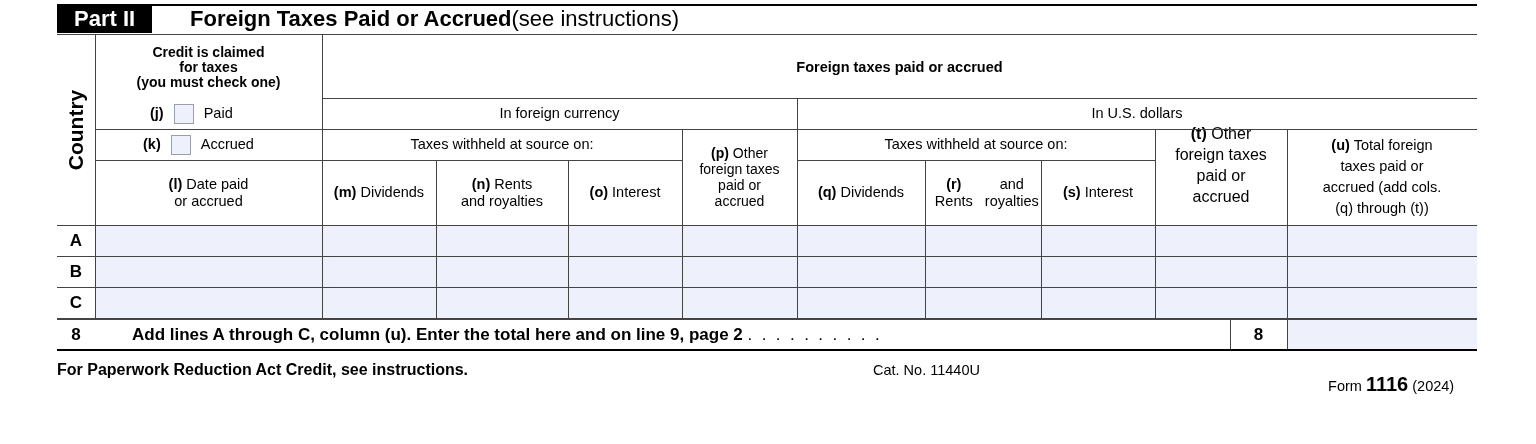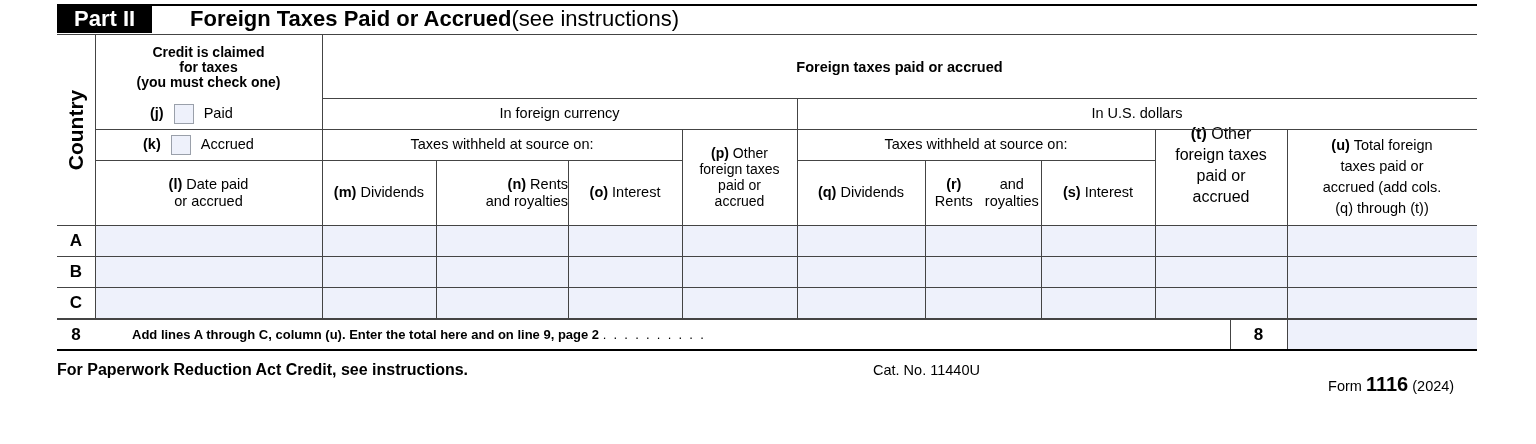--- a/index.html
+++ b/index.html
@@ -61,21 +61,21 @@
 
 <div class="cell bold" style="left:322px; top:36px; width:1155px; height:62px;">Foreign taxes paid or accrued</div>
 <div class="cell" style="left:322px; top:98px; width:475px; height:31px;">In foreign currency</div>
 <div class="cell" style="left:797px; top:98px; width:680px; height:31px;">In U.S. dollars</div>
 <div class="cell" style="left:322px; top:129px; width:360px; height:31px;">Taxes withheld at source on:</div>
 <div class="cell" style="left:797px; top:129px; width:358px; height:31px;">Taxes withheld at source on:</div>
 
 <div class="cell" style="left:322px; top:160px; width:114px; height:65px;">
     <span><b>(m)</b><span> Dividends</span></span>
   </div>
-<div class="cell" style="left:436px; top:160px; width:132px; height:65px; flex-direction:column;align-items:flex-end;">
+<div class="cell" style="left:436px; top:160px; width:132px; height:65px; flex-direction:column;">
     <div><b>(n)</b><span> Rents</span></div>
     <div>and royalties</div>
   </div>
 <div class="cell" style="left:568px; top:160px; width:114px; height:65px;">
     <span><b>(o)</b><span> Interest</span></span>
   </div>
 <div class="cell" style="left:682px; top:129px; width:115px; height:96px; flex-direction:column; font-size:14px; line-height:16px;">
     <div><b>(p)</b><span> Other</span></div>
     <div>foreign taxes</div>
     <div>paid or</div>
@@ -128,21 +128,21 @@
 <div class="line-v" style="left:682px; top:129px; height:189px;"></div>
 <div class="line-v" style="left:1155px; top:129px; height:189px;"></div>
 <div class="line-v" style="left:1287px; top:129px; height:220px;"></div>
 <div class="line-v" style="left:436px; top:160px; height:158px;"></div>
 <div class="line-v" style="left:568px; top:160px; height:158px;"></div>
 <div class="line-v" style="left:925px; top:160px; height:158px;"></div>
 <div class="line-v" style="left:1041px; top:160px; height:158px;"></div>
 <div class="line-v" style="left:1230px; top:318px; height:31px;"></div>
 
 <div class="cell bold" style="left:57px; top:319px; width:38px; height:30px; font-size:17px;">8</div>
-<div class="cell" style="left:132px; top:319px; width:1095px; height:30px; justify-content:flex-start; font-size:13px; white-space:pre;">
+<div class="cell" style="left:132px; top:319px; width:1095px; height:30px; justify-content:flex-start; font-size:17px; white-space:pre;">
   <b>Add lines A through C, column (u). Enter the total here and on line 9, page 2</b><span> .  .  .  .  .  .  .  .  .  .</span>
 </div>
 <div class="cell bold" style="left:1230px; top:319px; width:57px; height:30px; font-size:17px;">8</div>
 
 <div class="abs bold" style="left:57px; top:361px; font-size:16px;">For Paperwork Reduction Act Credit, see instructions.</div>
 <div class="abs" style="left:873px; top:362px; font-size:14.5px;">Cat. No. 11440U</div>
 <div class="abs" style="left:1320px; top:357px; font-size:14.5px; white-space:pre;">
   <span>Form </span><b style="font-size:20px;">1116</b><span> (2024)</span>
 </div>
 

